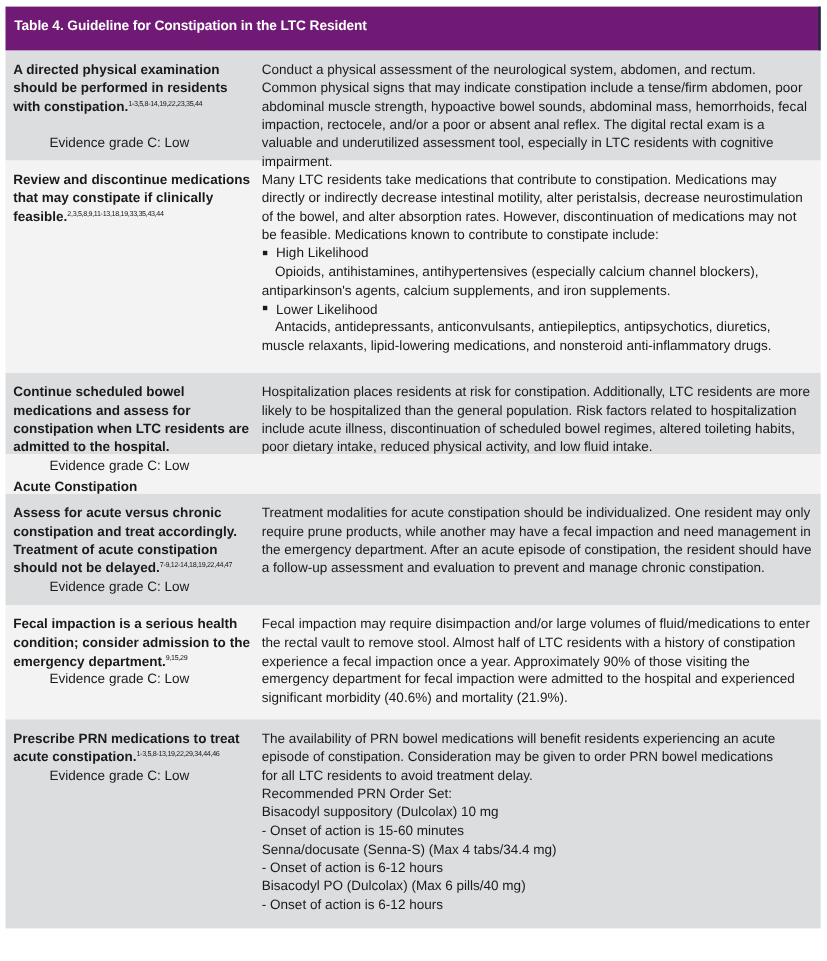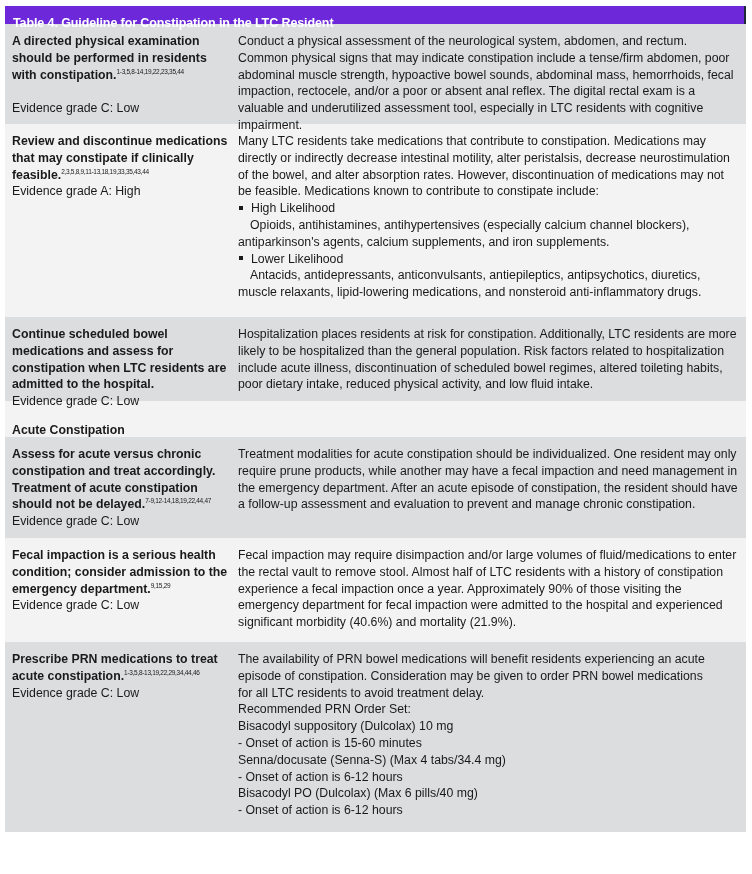--- a/index.html
+++ b/index.html
@@ -1,29 +1,29 @@
 <!DOCTYPE html>
 <html><head>
 <meta charset="utf-8">
 <style>
   html, body { margin: 0; padding: 0; background: #ffffff; }
   body { width: 752px; height: 874px; position: relative; overflow: hidden;
          font-family: "Liberation Sans", sans-serif; color: #1a1a1a; }
   .table { position: absolute; left: 5px; top: 6px; width: 741px; }
-  .title-bar { background: #6d28d9; color: #ffffff; font-weight: bold; font-size: 12.5px;
-               height: 18px; line-height: 34px; padding-left: 8px; border-right: 2px solid #1e2a38;
+  .title-bar { background: #701a75; color: #ffffff; font-weight: bold; font-size: 12.5px;
+               height: 40px; line-height: 34px; padding-left: 8px; border-right: 2px solid #1e2a38;
                letter-spacing: -0.1px; }
   .row { display: flex; font-size: 12.3px; line-height: 16.8px; box-sizing: border-box; }
   .row.gray { background: #dcdddf; }
   .row.light { background: #f3f3f3; }
   .left { width: 226px; padding: 9px 0 0 7px; box-sizing: border-box; flex: none; }
   .right { flex: 1; padding: 9px 8px 0 7px; box-sizing: border-box; }
   .rec { font-weight: bold; }
   .rec sup { font-weight: normal; font-size: 6.5px; line-height: 0; vertical-align: 5px; letter-spacing: -0.3px; }
-  .grade { font-weight: normal; }
+  .grade { font-weight: normal; margin-left: 33px; }
   .spacer { height: 16.8px; }
   .bullet-head { font-weight: normal; }
   .bullet-head .sq { display: inline-block; width: 4px; height: 4px; background: #1a1a1a;
                      vertical-align: middle; margin: 0 8px 0 1px; position: relative; top: -1px; }
   .indent { text-indent: 12px; }
   .bold { font-weight: normal; }
   .section { font-weight: bold; padding: 9px 0 0 7px; font-size: 12.3px; margin-top: 12px; }
 </style>
 </head>
 <body>
@@ -36,32 +36,31 @@
       <span class="rec"><span>A directed physical examination should be performed in residents with constipation.</span><sup>1-3,5,8-14,19,22,23,35,44</sup></span>
       <div class="spacer"></div>
       <div class="grade">Evidence grade C: Low</div>
     </div>
     <div class="right">Conduct a physical assessment of the neurological system, abdomen, and rectum. Common physical signs that may indicate constipation include a tense/firm abdomen, poor abdominal muscle strength, hypoactive bowel sounds, abdominal mass, hemorrhoids, fecal impaction, rectocele, and/or a poor or absent anal reflex. The digital rectal exam is a valuable and underutilized assessment tool, especially in LTC residents with cognitive impairment.</div>
   </div>
 
   <div class="row light" style="height:193px">
     <div class="left">
       <span class="rec"><span>Review and discontinue medications that may constipate if clinically feasible.</span><sup>2,3,5,8,9,11-13,18,19,33,35,43,44</sup></span>
-      <div class="grade">Evidence grade A: High</div>
     </div>
     <div class="right">
       <div>Many LTC residents take medications that contribute to constipation. Medications may directly or indirectly decrease intestinal motility, alter peristalsis, decrease neurostimulation of the bowel, and alter absorption rates. However, discontinuation of medications may not be feasible. Medications known to contribute to constipate include:</div>
       <div class="bullet-head"><span class="sq"></span><span>High Likelihood</span></div>
       <div class="indent">Opioids, antihistamines, antihypertensives (especially calcium channel blockers), antiparkinson's agents, calcium supplements, and iron supplements.</div>
       <div class="bullet-head"><span class="sq"></span><span>Lower Likelihood</span></div>
       <div class="indent">Antacids, antidepressants, anticonvulsants, antiepileptics, antipsychotics, diuretics, muscle relaxants, lipid-lowering medications, and nonsteroid anti-inflammatory drugs.</div>
     </div>
   </div>
 
-  <div class="row gray" style="height:84px">
+  <div class="row gray" style="height:74px">
     <div class="left">
       <span class="rec">Continue scheduled bowel medications and assess for constipation when LTC residents are admitted to the hospital.</span>
       <div class="grade">Evidence grade C: Low</div>
     </div>
     <div class="right">Hospitalization places residents at risk for constipation. Additionally, LTC residents are more likely to be hospitalized than the general population. Risk factors related to hospitalization include acute illness, discontinuation of scheduled bowel regimes, altered toileting habits, poor dietary intake, reduced physical activity, and low fluid intake.</div>
   </div>
 
   <div class="row light" style="height:36px">
     <div class="section">Acute Constipation</div>
   </div>

